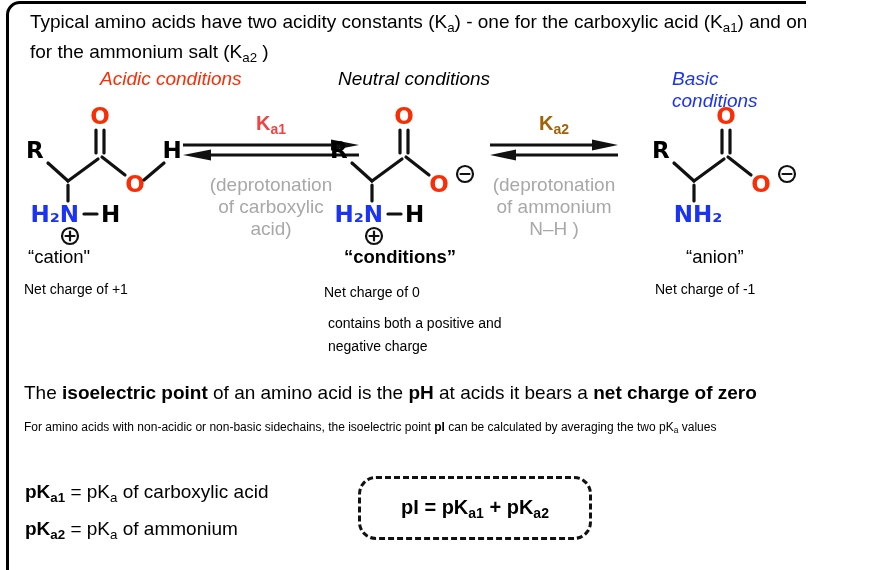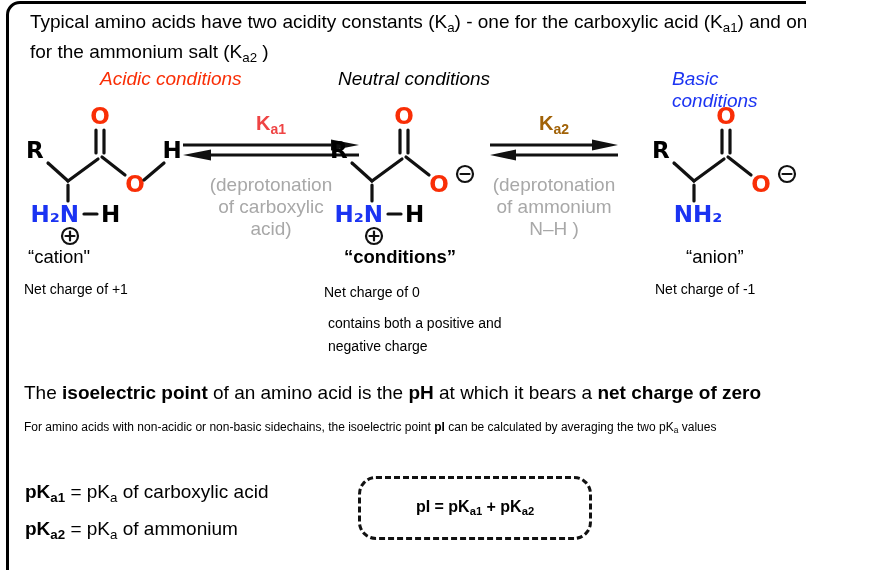--- a/index.html
+++ b/index.html
@@ -16,21 +16,21 @@
   .k-label{font-size:20px;font-weight:bold;height:28px;line-height:26px;}
   .eq-note{font-size:19px;line-height:22px;margin-top:8px;}
   .struct-label{top:246px;font-size:18.5px;}
   .charge-line{font-size:14px;}
   .sub{font-size:70%;vertical-align:-0.28em;}
   .iso{left:24px;top:382px;width:830px;font-size:19px;}
   .avg{left:24px;top:415px;width:822px;font-size:12px;line-height:24px;}
   .pka-def{left:25px;font-size:19px;}
   .formula-box{left:358px;top:476px;width:228px;height:58px;border:3px dashed #111;
                border-radius:18px;display:flex;align-items:center;justify-content:center;
-               font-size:16px;font-weight:bold;}
+               font-size:20px;font-weight:bold;}
   .bond{stroke:#111;stroke-width:3.2;stroke-linecap:round;fill:none;}
   .eq-line{stroke:#111;stroke-width:3;fill:none;}
   .eq-head{fill:#111;stroke:none;}
   .chg{stroke:#111;stroke-width:2.2;fill:#fff;}
   .chg-line{stroke:#111;stroke-width:2.2;stroke-linecap:round;}
 </style>
 </head>
 <body>
 
 <div class="page">
@@ -146,21 +146,21 @@
   <div class="abs struct-label" style="left:686px;">“anion”</div>
 
   <div class="abs charge-line" style="left:24px;top:281px;">Net charge of +1</div>
   <div class="abs charge-line" style="left:324px;top:284px;">Net charge of 0</div>
   <div class="abs charge-line" style="left:328px;top:312px;line-height:23px;">
     <div>contains both a positive and</div>
     <div>negative charge</div>
   </div>
   <div class="abs charge-line" style="left:648px;top:281px;margin-left:7px;">Net charge of -1</div>
 
-  <div class="abs iso"><span>The </span><span style="font-weight: bold;">isoelectric point</span><span> of an amino acid is the </span><span style="font-weight: bold;">pH</span><span> at which it bears a </span><span style="font-weight: bold;">net charge of zero</span></div>
+  <div class="abs iso"><span>The </span><span style="font-weight: bold;">isoelectric point</span><span> of an amino acid is the </span><span style="font-weight: bold;">pH</span><span> at acids it bears a </span><span style="font-weight: bold;">net charge of zero</span></div>
   <div class="abs avg"><span>For amino acids with non-acidic or non-basic sidechains, the isoelectric point </span><span style="font-weight: bold;">pI</span><span> can be calculated by averaging the two pK</span><span class="sub">a</span><span> values</span></div>
   <div class="abs pka-def" style="top:481px;"><span style="font-weight: bold;">pK</span><span class="sub" style="font-weight: bold;">a1</span><span> = pK</span><span class="sub">a</span><span> of carboxylic acid</span></div>
   <div class="abs pka-def" style="top:518px;"><span style="font-weight: bold;">pK</span><span class="sub" style="font-weight: bold;">a2</span><span> = pK</span><span class="sub">a</span><span> of ammonium</span></div>
 
   <div class="abs formula-box">
     <span><span style="font-weight: bold;">pI = pK</span><span class="sub" style="font-weight: bold;">a1</span><span style="font-weight: bold;"> + pK</span><span class="sub" style="font-weight: bold;">a2</span></span>
   </div>
 </div>
 
 </body></html>

